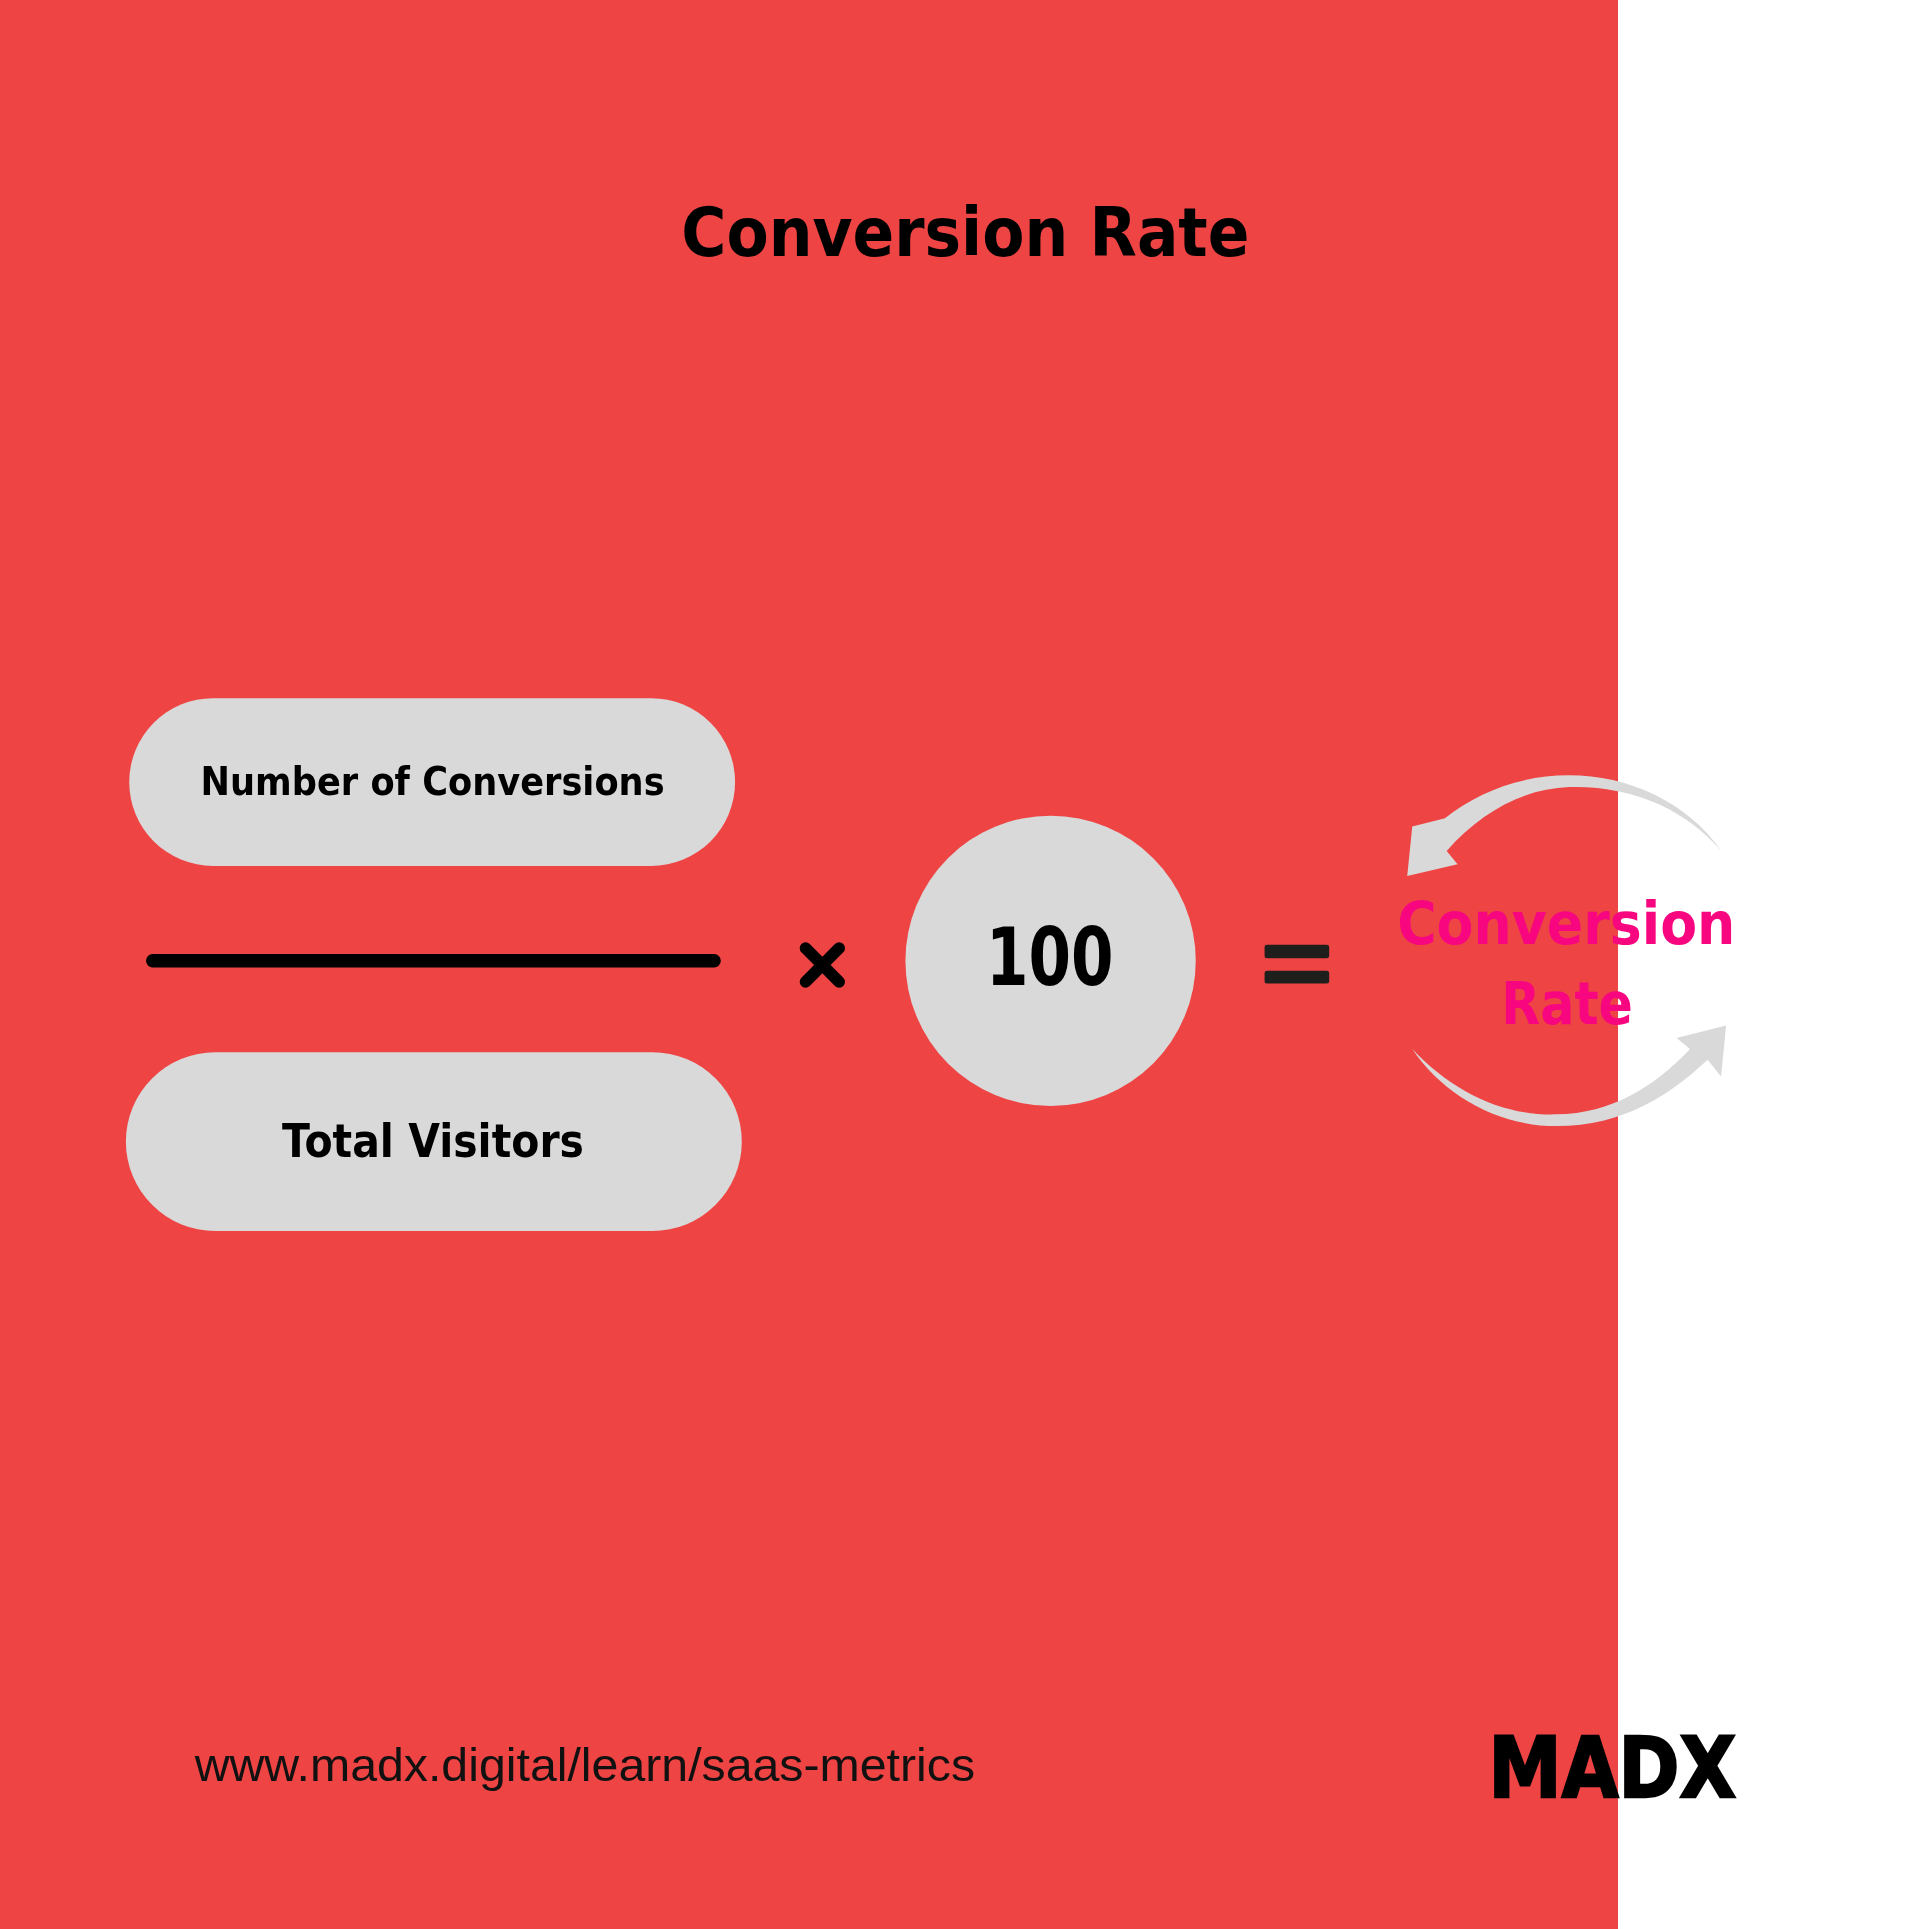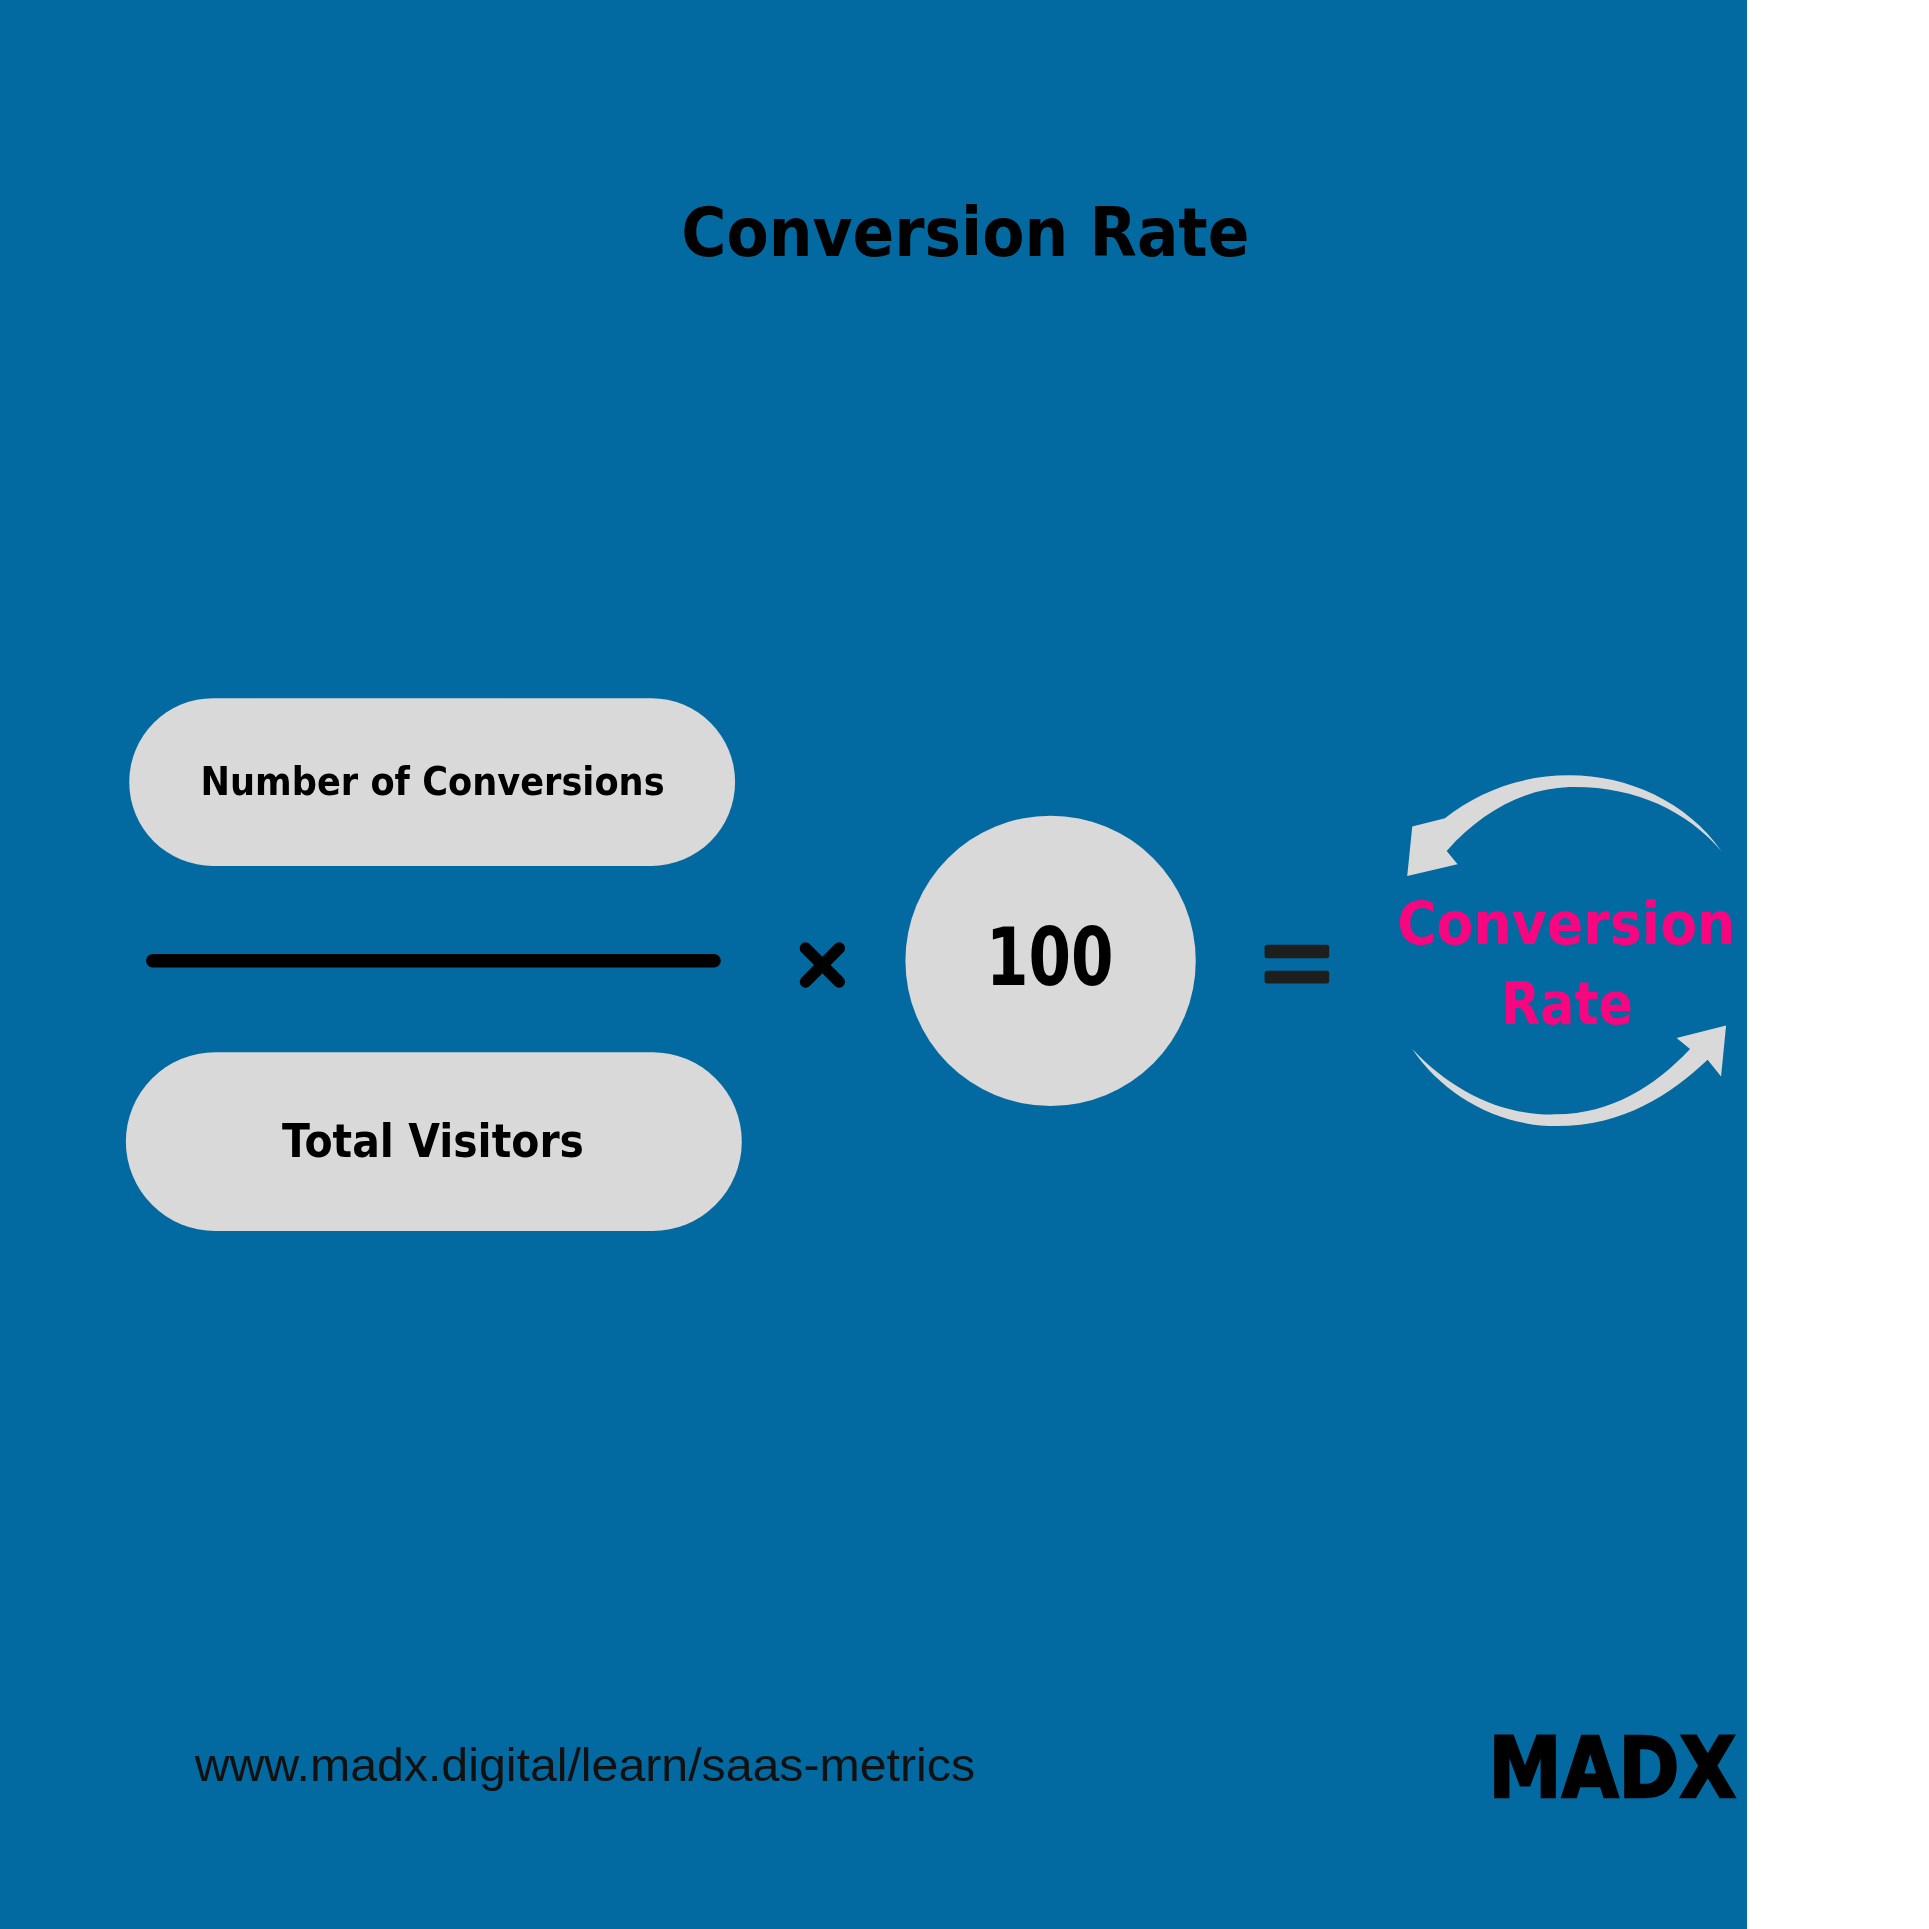--- a/index.html
+++ b/index.html
@@ -1,17 +1,17 @@
 <!DOCTYPE html>
 <html style="font-size:13.4px"><head>
 <meta charset="utf-8">
 <style>
   html, body { margin: 0; padding: 0; background: #ffffff; }
   body { width: 1930px; height: 1930px; overflow: hidden; }
-  .canvas { position: relative; width: 1747px; height: 1930px; background: #0369a1; }
+  .canvas { position: relative; width: 1618px; height: 1930px; background: #ef4444; }
   svg.stage { position: absolute; left: 0; top: 0; width: 1930px; height: 1930px; }
   .t-bold { font-family: "DejaVu Sans", sans-serif; font-weight: bold; }
   .t-heavy { font-family: "DejaVu Sans", sans-serif; font-weight: bold; }
   .t-regular { font-family: "Liberation Sans", sans-serif; font-weight: normal; }
 </style>
 </head>
 <body>
 
 <div class="canvas">
   <svg class="stage" viewBox="0 0 2300 2300" xmlns="http://www.w3.org/2000/svg">

